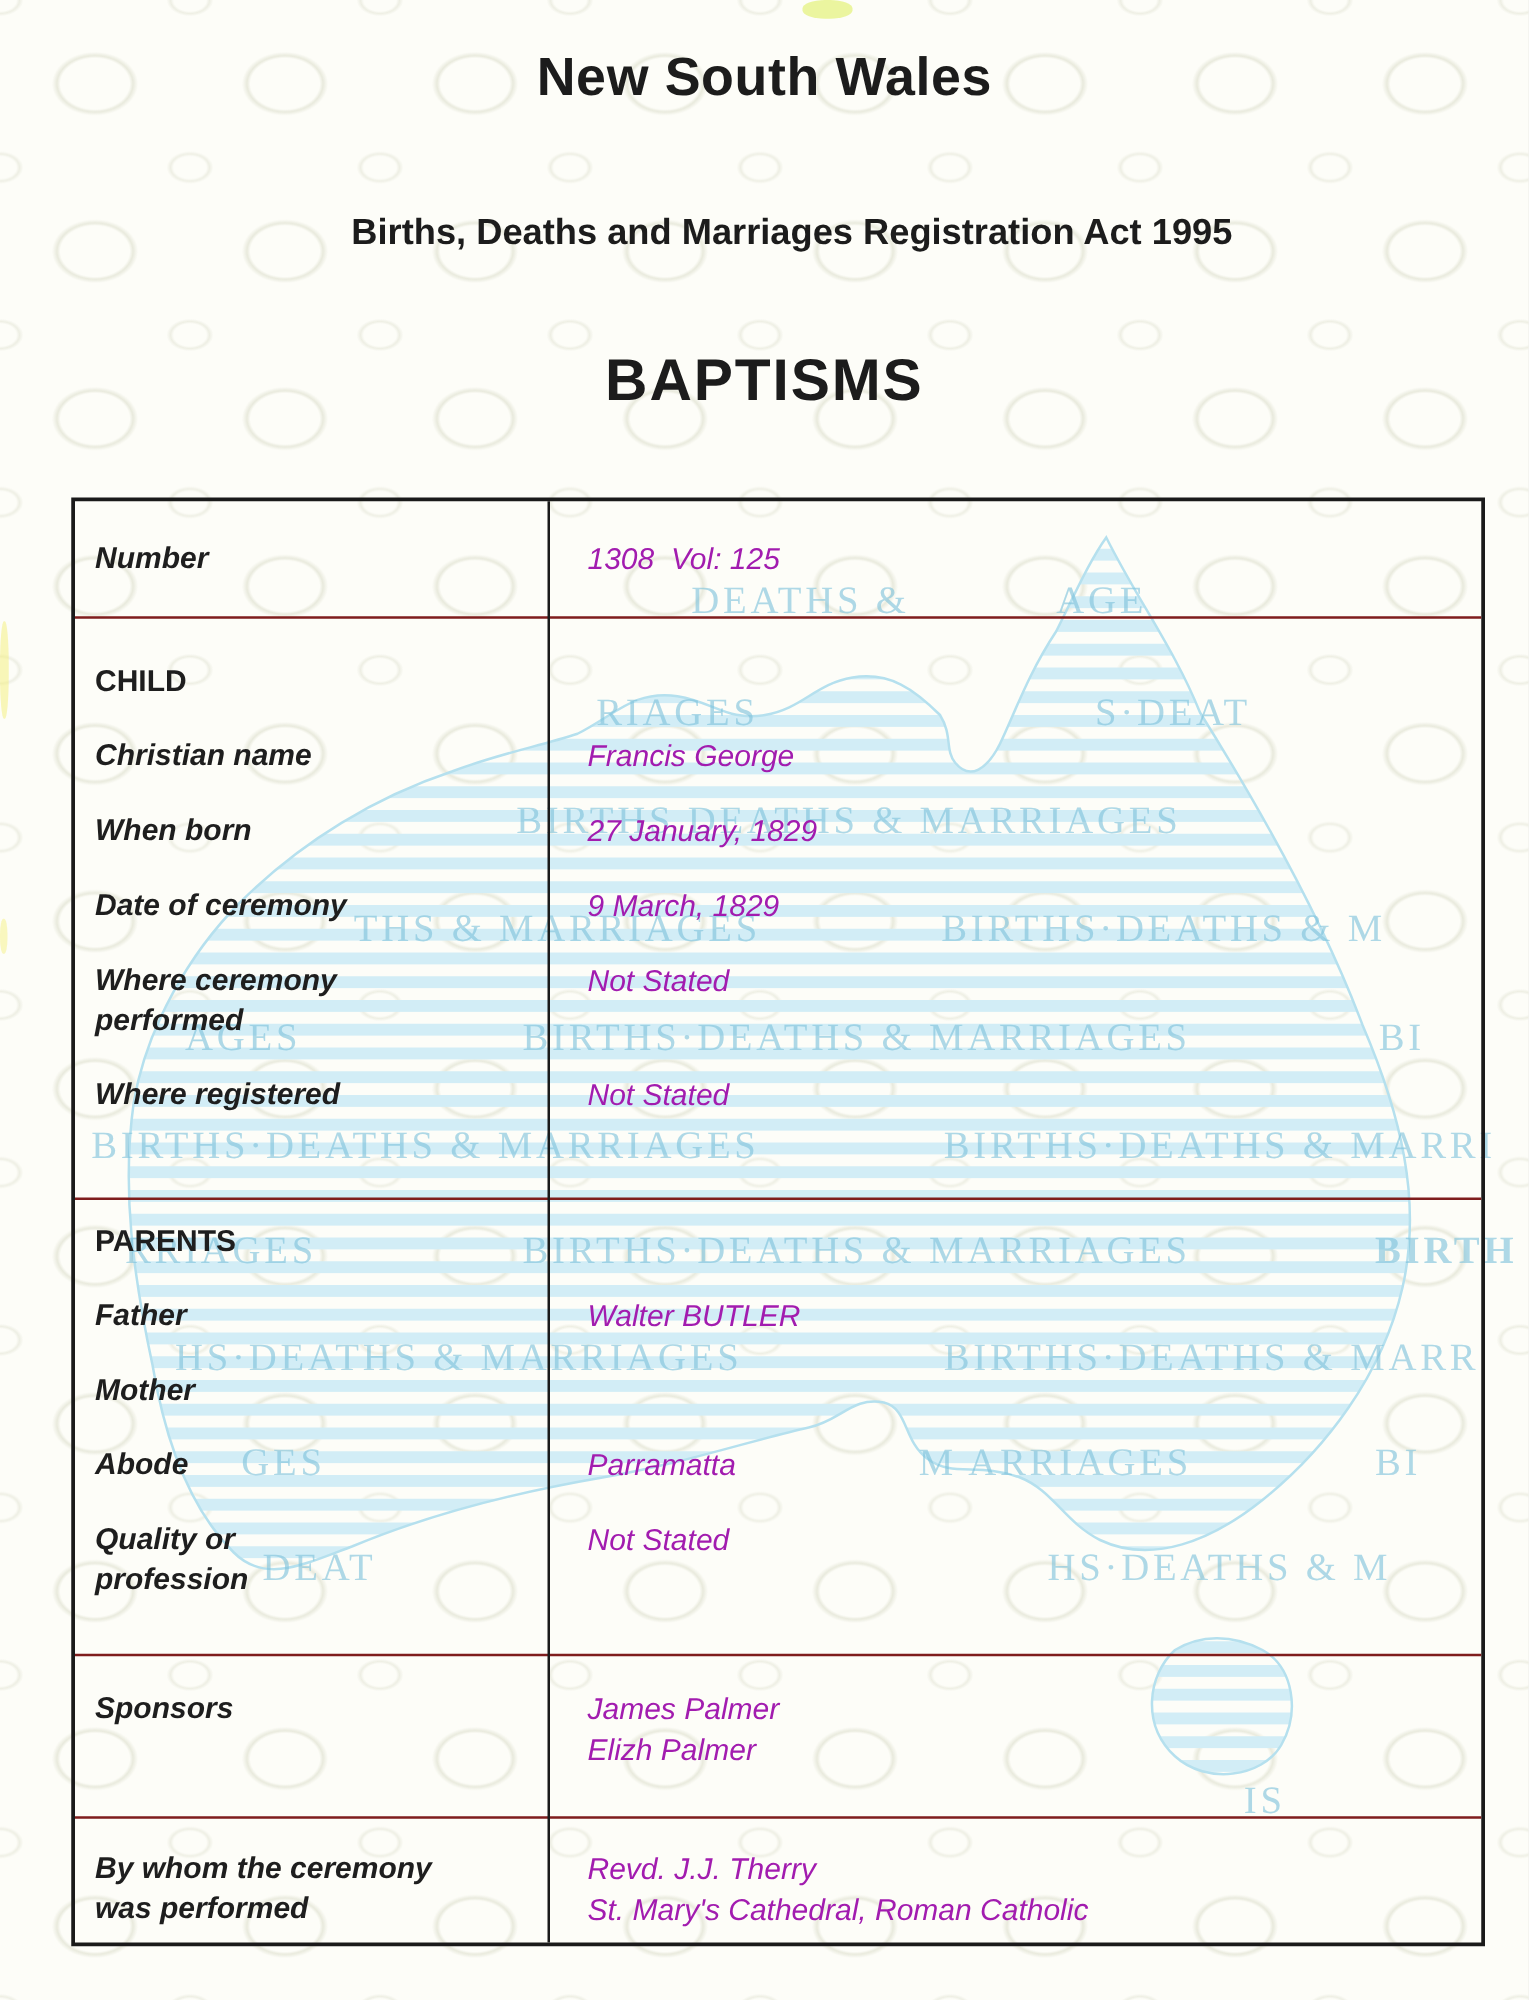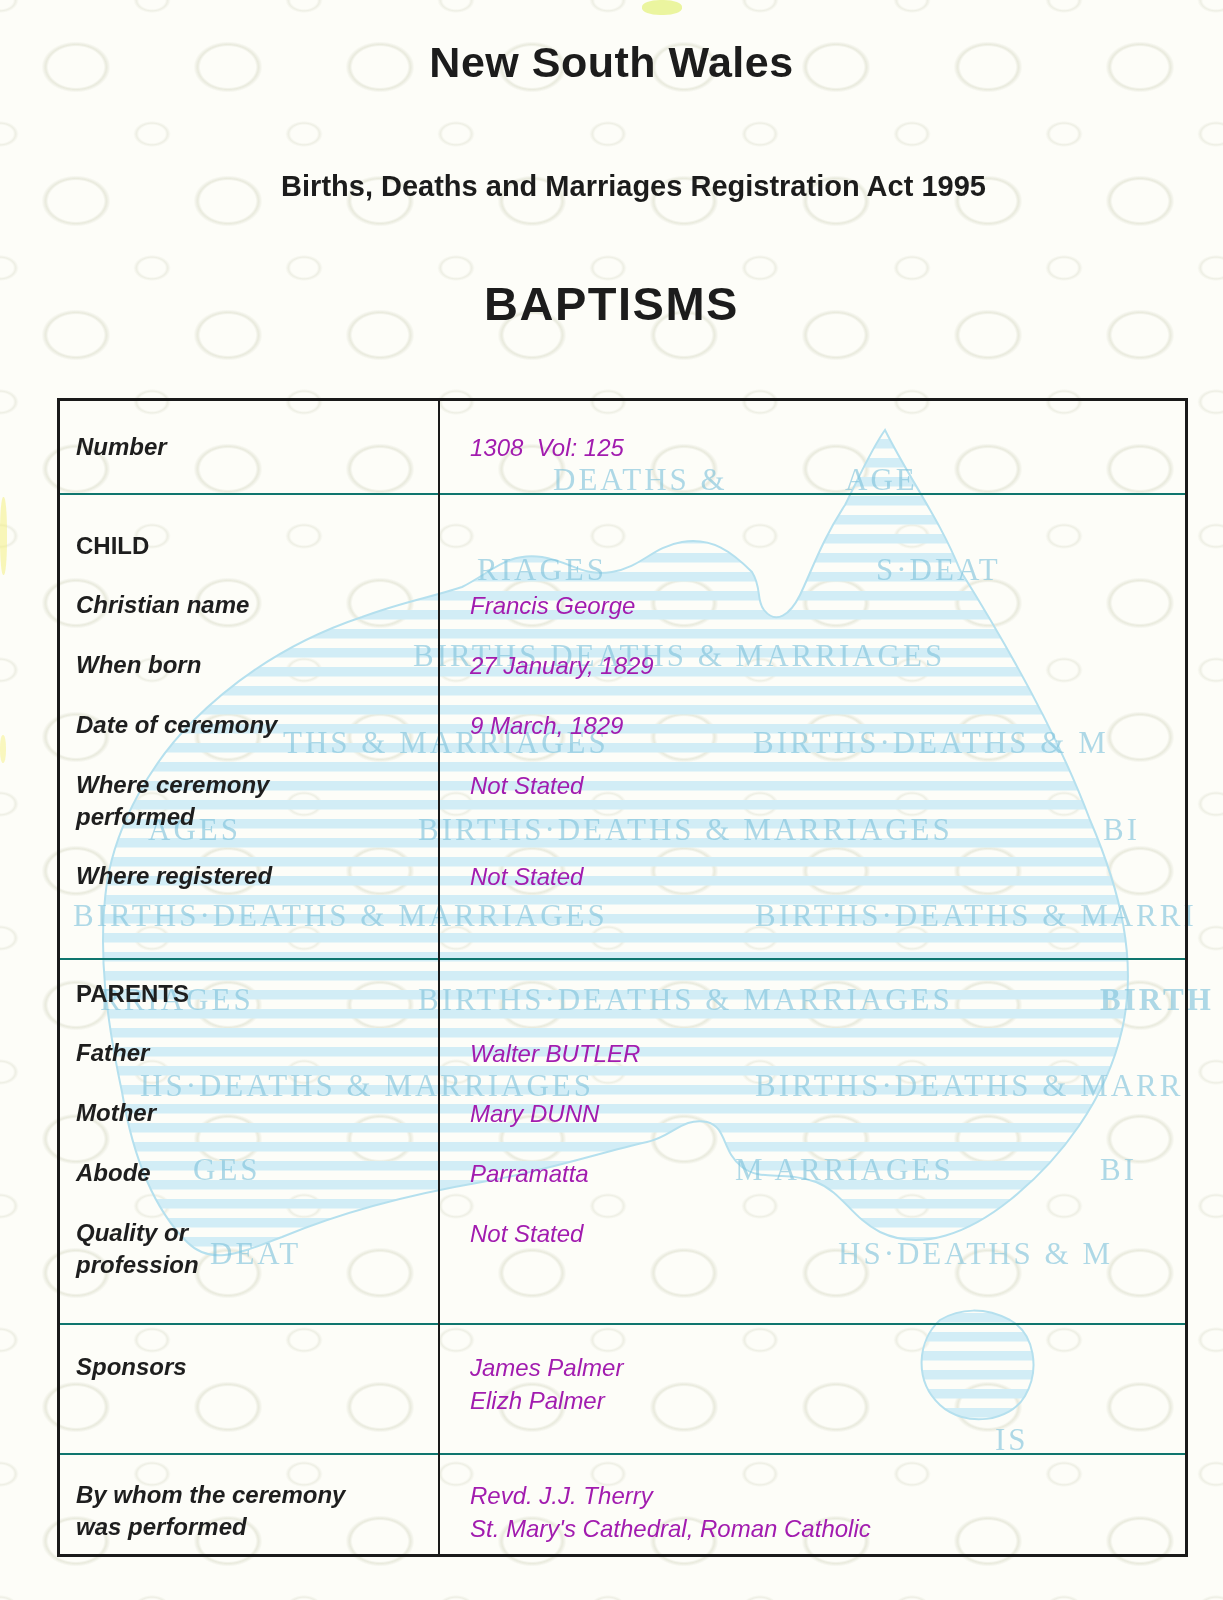--- a/index.html
+++ b/index.html
@@ -63,21 +63,21 @@
     position:absolute; left:57px; top:398px;
     width:1131px; height:1159px;
     border:3px solid #1a1a1a;
     box-sizing:border-box;
   }
   .v-divider {
     position:absolute; left:378px; top:0; bottom:0;
     width:2px; background:#1a1a1a; z-index:3;
   }
   .sec { box-sizing:border-box; }
-  .sec + .sec { border-top:2px solid #0f766e; }
+  .sec + .sec { border-top:2px solid #7f1d1d; }
   .sec-number   { height:92px;  padding-top:30px; }
   .sec-child    { height:465px; padding-top:35px; }
   .sec-parents  { height:345px; padding-top:18px; }
   .sec-sponsors { height:130px; padding-top:26px;margin-top:20px; }
   .sec-ceremony { padding-top:24px; }
 
   .t-heading {
     font-weight:bold; font-size:24px; line-height:32px;
     padding-left:16px; margin-bottom:27px; color:#1e1e1e;
   }
@@ -212,21 +212,20 @@
       </section>
 
       <section class="sec sec-parents">
         <div class="t-heading">PARENTS</div>
         <div class="t-row">
           <div class="t-label">Father</div>
           <div class="t-value">Walter BUTLER</div>
         </div>
         <div class="t-row">
           <div class="t-label">Mother</div>
-          <div class="t-value">Mary DUNN</div>
         </div>
         <div class="t-row">
           <div class="t-label">Abode</div>
           <div class="t-value">Parramatta</div>
         </div>
         <div class="t-row">
           <div class="t-label">Quality or
 profession</div>
           <div class="t-value">Not Stated</div>
         </div>

